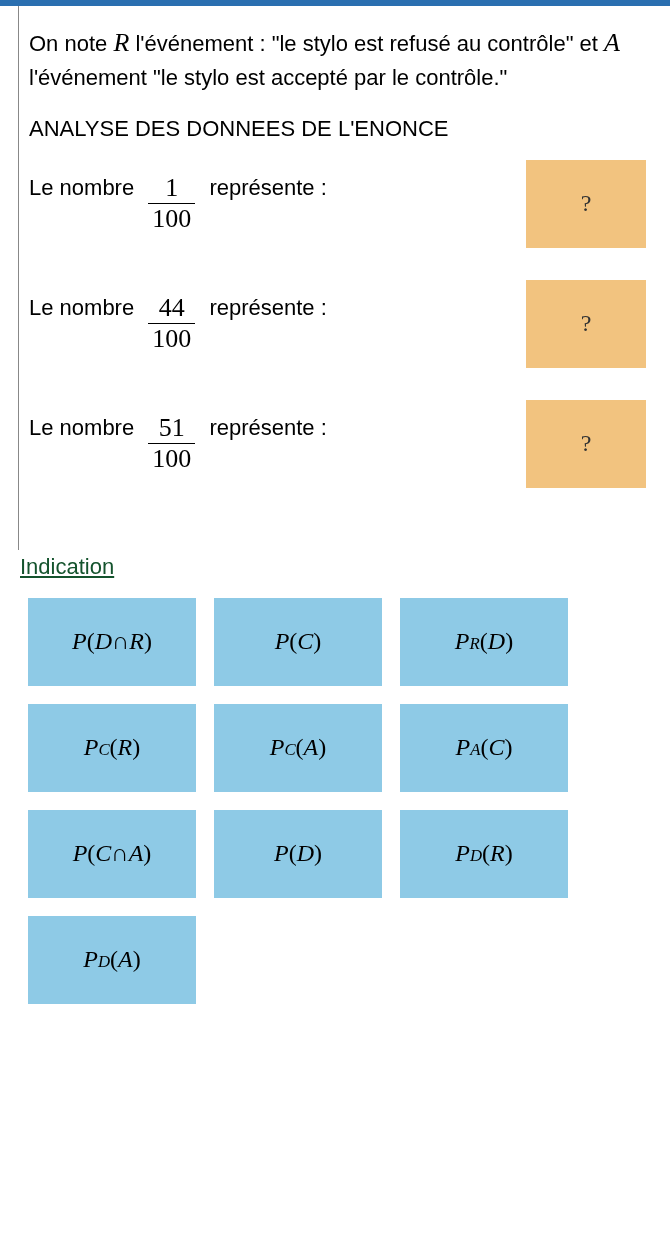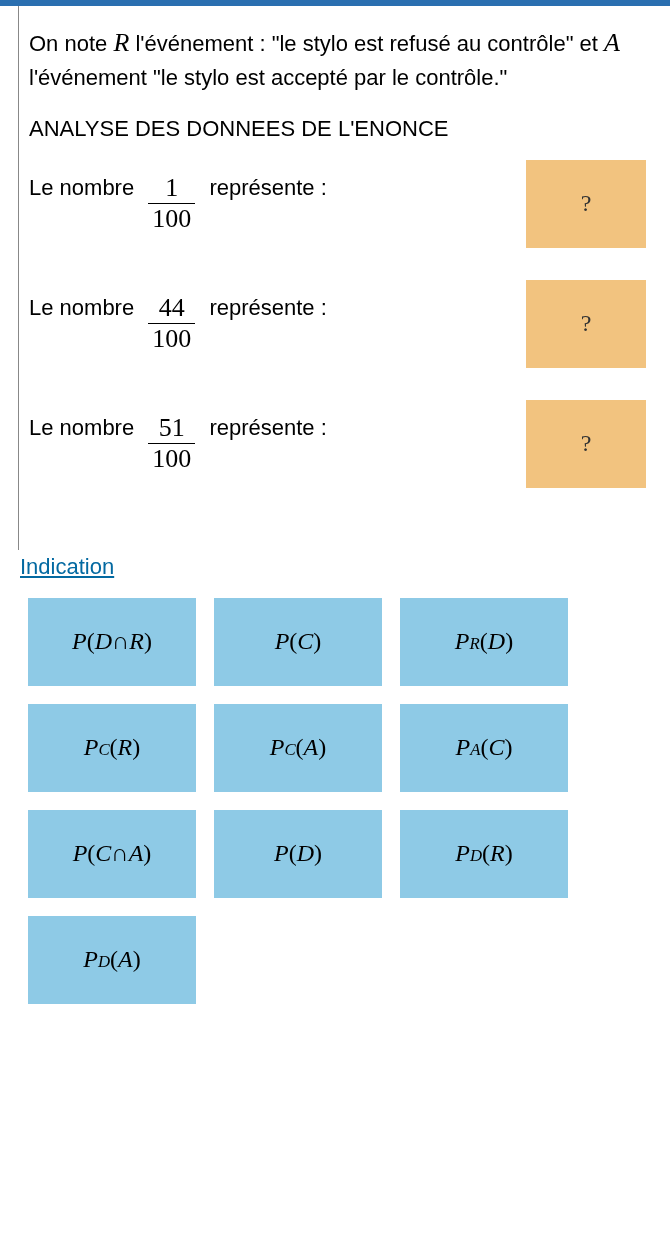--- a/index.html
+++ b/index.html
@@ -57,21 +57,21 @@
     margin-left: auto;
     margin-right: 10px;
     font-family: "Times New Roman", Times, serif;
     font-size: 24px;
     color: #333;
   }
   .indic {
     margin: 4px 0 8px 20px;
   }
   .indic a {
-    color: #0369a1;
+    color: #14532d;
     text-decoration: underline;
     font-size: 22px;
   }
   .options {
     display: flex;
     flex-wrap: wrap;
     gap: 18px 18px;
     padding: 10px 20px 40px 28px;
   }
   .option {

